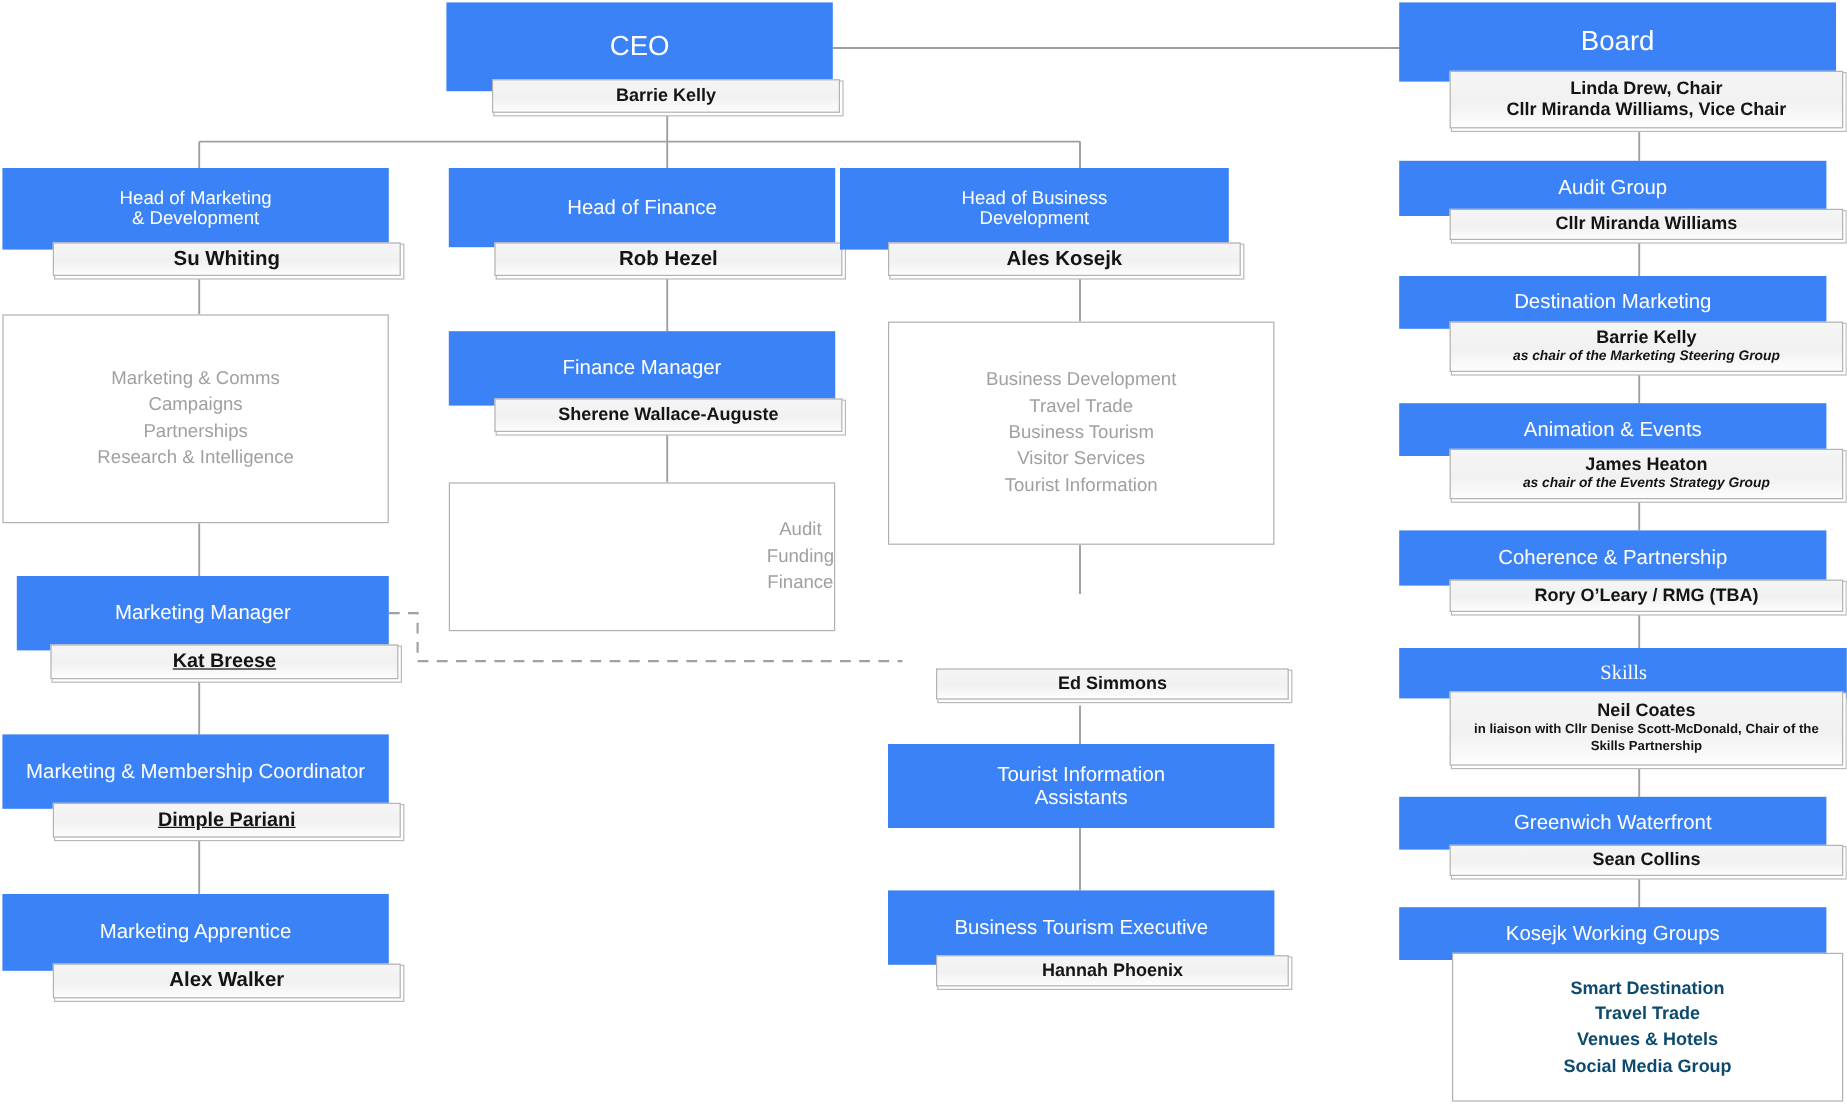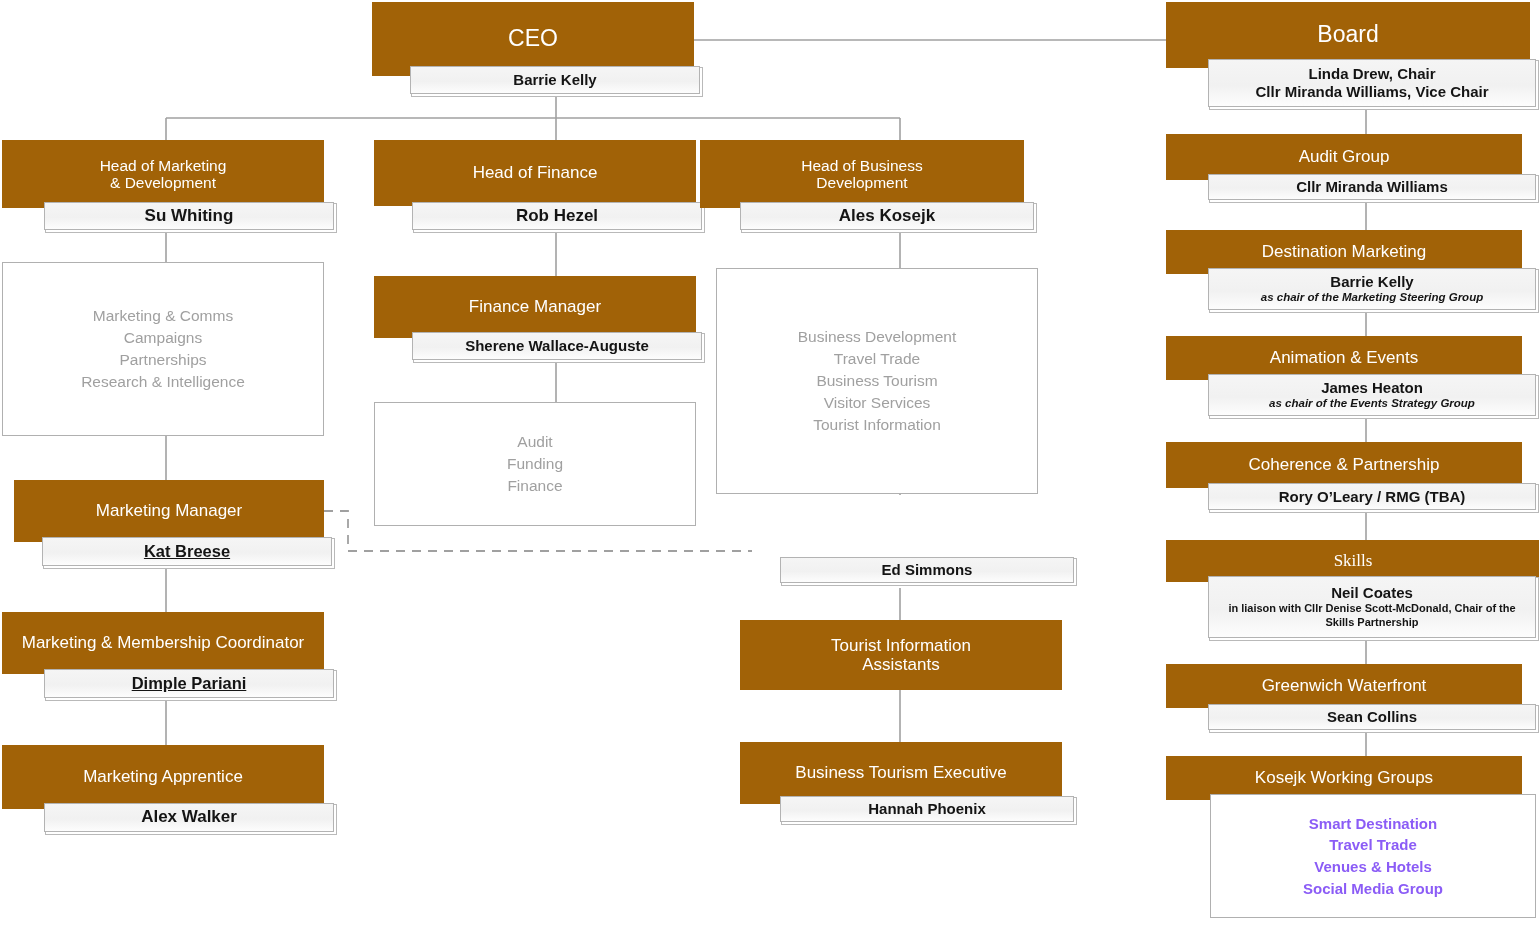--- a/index.html
+++ b/index.html
@@ -11,21 +11,21 @@
   }
   #chart{position:relative;width:1539px;height:926px;}
 
   
   #wires{position:absolute;left:0;top:0;width:1539px;height:926px;}
 
   
   .node{position:absolute;}
   .title{
     position:absolute;left:0;top:0;
-    background:#a16207;color:#ffffff;
+    background:#3b82f6;color:#ffffff;
     display:flex;align-items:center;justify-content:center;
     text-align:center;line-height:1.12;
     font-size:15.5px;font-weight:400;
     box-sizing:border-box;padding:4px 8px;
   }
   .name{
     position:absolute;
     background:#f2f2f2;
     border:1px solid #b3b3b3;
     box-shadow:2px 2px 0 0 #ffffff, 2px 2px 0 1px #b9b9b9;
@@ -44,21 +44,21 @@
     font-size:11px;font-weight:700;font-style:normal;line-height:1.25;
     margin-top:0px;
   }
   
   .listbox{
     position:absolute;background:#ffffff;border:1px solid #b0b0b0;
     color:#a0a0a0;font-size:15.5px;line-height:1.42;
     display:flex;align-items:center;justify-content:center;text-align:center;
     box-sizing:border-box;
   }
-  .listbox.dark{color:#8b5cf6;font-weight:700;font-size:15px;line-height:1.45;}
+  .listbox.dark{color:#0c4a6e;font-weight:700;font-size:15px;line-height:1.45;}
   .ttl-big{font-size:23px;}
   .ttl-mid{font-size:17px;}
   .name.big{font-size:17px;}
   .name.lg{font-size:16.5px;text-decoration:underline;}
 </style>
 </head>
 <body>
 
 <div id="chart">
 
@@ -148,37 +148,37 @@
   <div class="node" style="left:374px;top:140px;width:330px;height:92px;">
     <div class="title ttl-mid" style="width:322px;height:66px;">Head of Finance</div>
     <div class="name big" style="left:38px;top:62px;width:290px;height:28px;">Rob Hezel</div>
   </div>
 
   <div class="node" style="left:374px;top:276px;width:330px;height:88px;">
     <div class="title ttl-mid" style="width:322px;height:62px;">Finance Manager</div>
     <div class="name" style="left:38px;top:56px;width:290px;height:28px;">Sherene Wallace-Auguste</div>
   </div>
 
-  <div class="listbox" style="left:374px;top:402px;width:322px;height:124px;">
+  <div class="listbox" style="left:374px;top:402px;width:322px;height:124px;justify-content:flex-end;">
     <div>
       <div>Audit</div>
       <div>Funding</div>
       <div>Finance</div>
     </div>
   </div>
 
   <div class="node" style="left:700px;top:140px;width:336px;height:92px;">
     <div class="title" style="width:324px;height:68px;">
       <span><span>Head of Business</span><br>
       <span>Development</span></span>
     </div>
     <div class="name big" style="left:40px;top:62px;width:294px;height:28px;">Ales Kosejk</div>
   </div>
 
-  <div class="listbox" style="left:716px;top:268px;width:322px;height:226px;">
+  <div class="listbox" style="left:740px;top:268px;width:322px;height:186px;">
     <div>
       <div>Business Development</div>
       <div>Travel Trade</div>
       <div>Business Tourism</div>
       <div>Visitor Services</div>
       <div>Tourist Information</div>
     </div>
   </div>
 
   <div class="node" style="left:740px;top:495px;width:336px;height:92px;">

